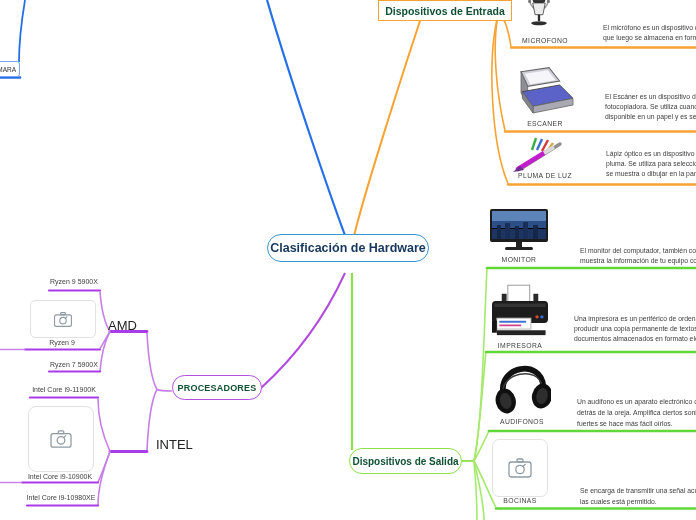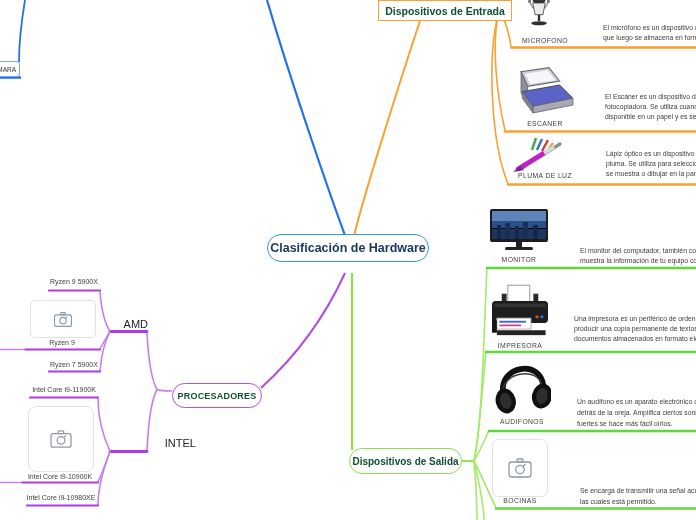--- a/index.html
+++ b/index.html
@@ -9,21 +9,21 @@
   .pill{position:absolute;z-index:3;display:flex;align-items:center;justify-content:center;
         background:#fff;box-sizing:border-box;font-weight:bold;white-space:nowrap;}
   .topic{position:absolute;z-index:2;}
   .itemlabel{position:absolute;z-index:2;font-size:6.8px;letter-spacing:.4px;color:#3d3d3d;
              text-align:center;white-space:nowrap;}
   .desc{position:absolute;z-index:2;font-size:6.8px;color:#3d3d3d;white-space:nowrap;}
   .desc div{height:10px;line-height:10px;}
   .desc.lh11 div{height:11px;line-height:11px;}
   .ph{position:absolute;z-index:2;background:#fff;border:1px solid #e2e2e2;border-radius:7px;
       display:flex;align-items:center;justify-content:center;}
-  .grouplabel{position:absolute;z-index:2;font-size:11px;color:#222;text-align:right;white-space:nowrap;}
+  .grouplabel{position:absolute;z-index:2;font-size:13px;color:#222;text-align:left;white-space:nowrap;}
 </style>
 </head>
 <body>
 
 <div class="stage">
 
   <svg class="wires" width="696" height="520" viewBox="0 0 696 520">
 
     <g fill="none">
       <path d="M25,0 C21,24 19,45 19,62" stroke="#2570e8" stroke-width="1.8"></path>
@@ -85,21 +85,21 @@
   </div>
 
   <div class="pill" style="left:366px;top:0px;width:134px;height:21px;border:1.6px solid #f7a232;border-radius:0;font-size:10.5px;color:#0f5132;margin-left:12px;">
     <span>Dispositivos de Entrada</span>
   </div>
 
   <div class="pill" style="left:349px;top:448px;width:113px;height:26px;border:1.6px solid #8ce04c;border-radius:13px;font-size:10px;color:#0f5132;">
     <span>Dispositivos de Salida</span>
   </div>
 
-  <div class="pill" style="left:172px;top:383px;width:90px;height:25px;border:1.6px solid #b44fe0;border-radius:12.5px;font-size:9px;color:#0f5132;letter-spacing:.2px;">
+  <div class="pill" style="left:172px;top:375px;width:90px;height:25px;border:1.6px solid #b44fe0;border-radius:12.5px;font-size:9px;color:#0f5132;letter-spacing:.2px;">
     <span>PROCESADORES</span>
   </div>
 
   <div class="pill" style="left:-32px;top:61px;width:52px;height:16px;border:1px solid #7aa7f5;border-radius:3px;font-size:6.5px;font-weight:normal;color:#333;justify-content:flex-end;padding-right:3px;">
     <span>CAMARA</span>
   </div>
 
   <div class="topic" style="left:505px;top:0;width:90px;height:48px;">
     <svg width="40" height="36" viewBox="0 0 40 46" style="position:absolute;left:14px;top:-8px;">
       <path d="M8,8 C8,28 32,28 32,8" stroke="#9a9a9a" stroke-width="2" fill="none"></path>

